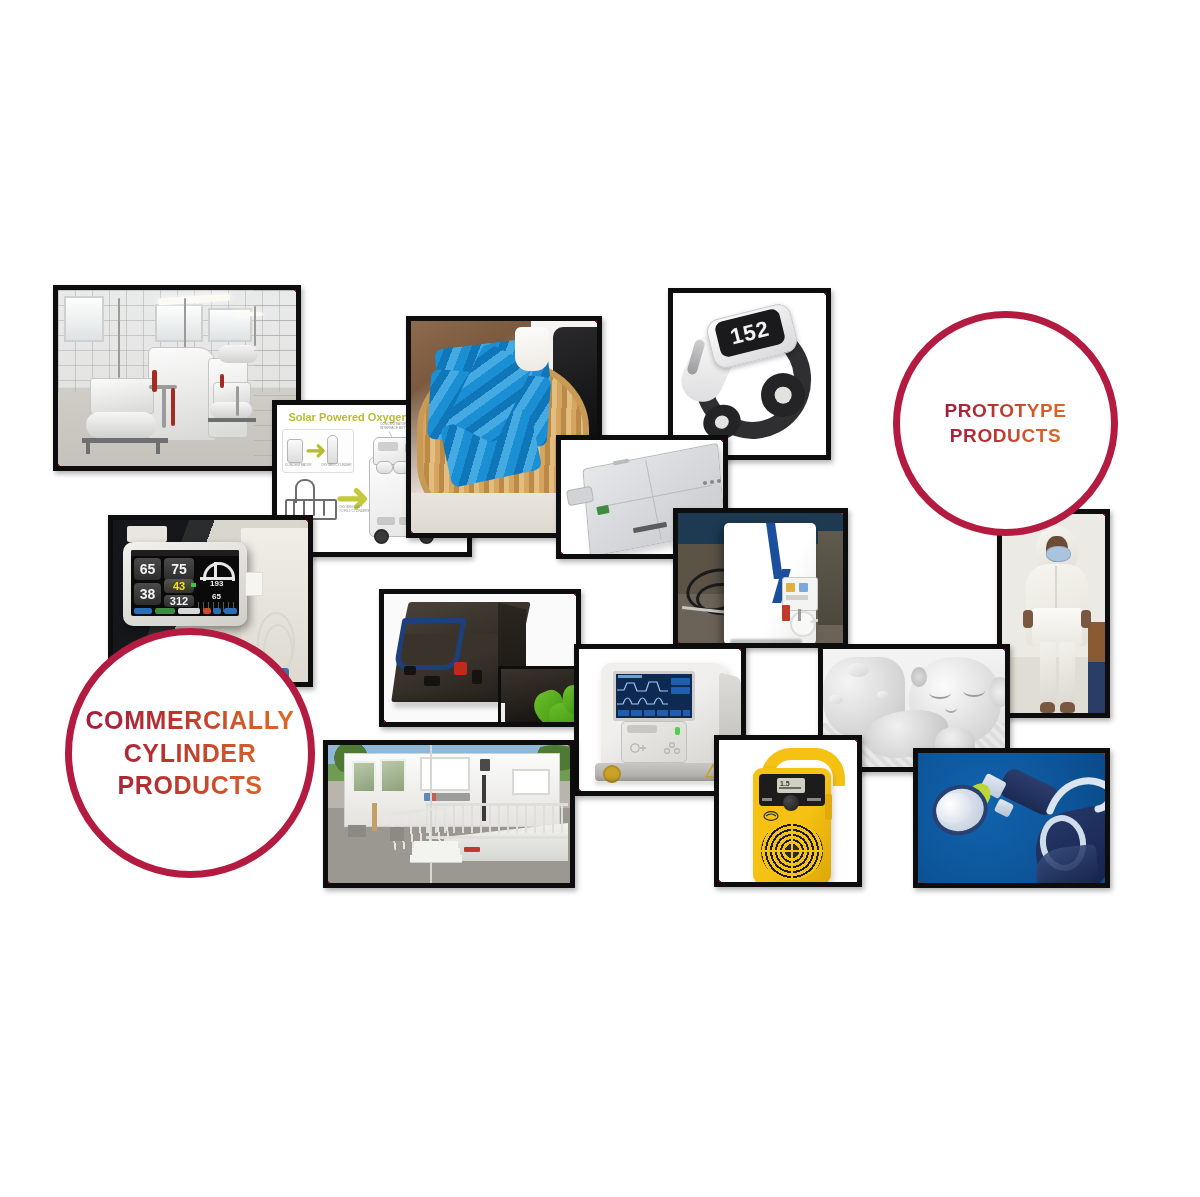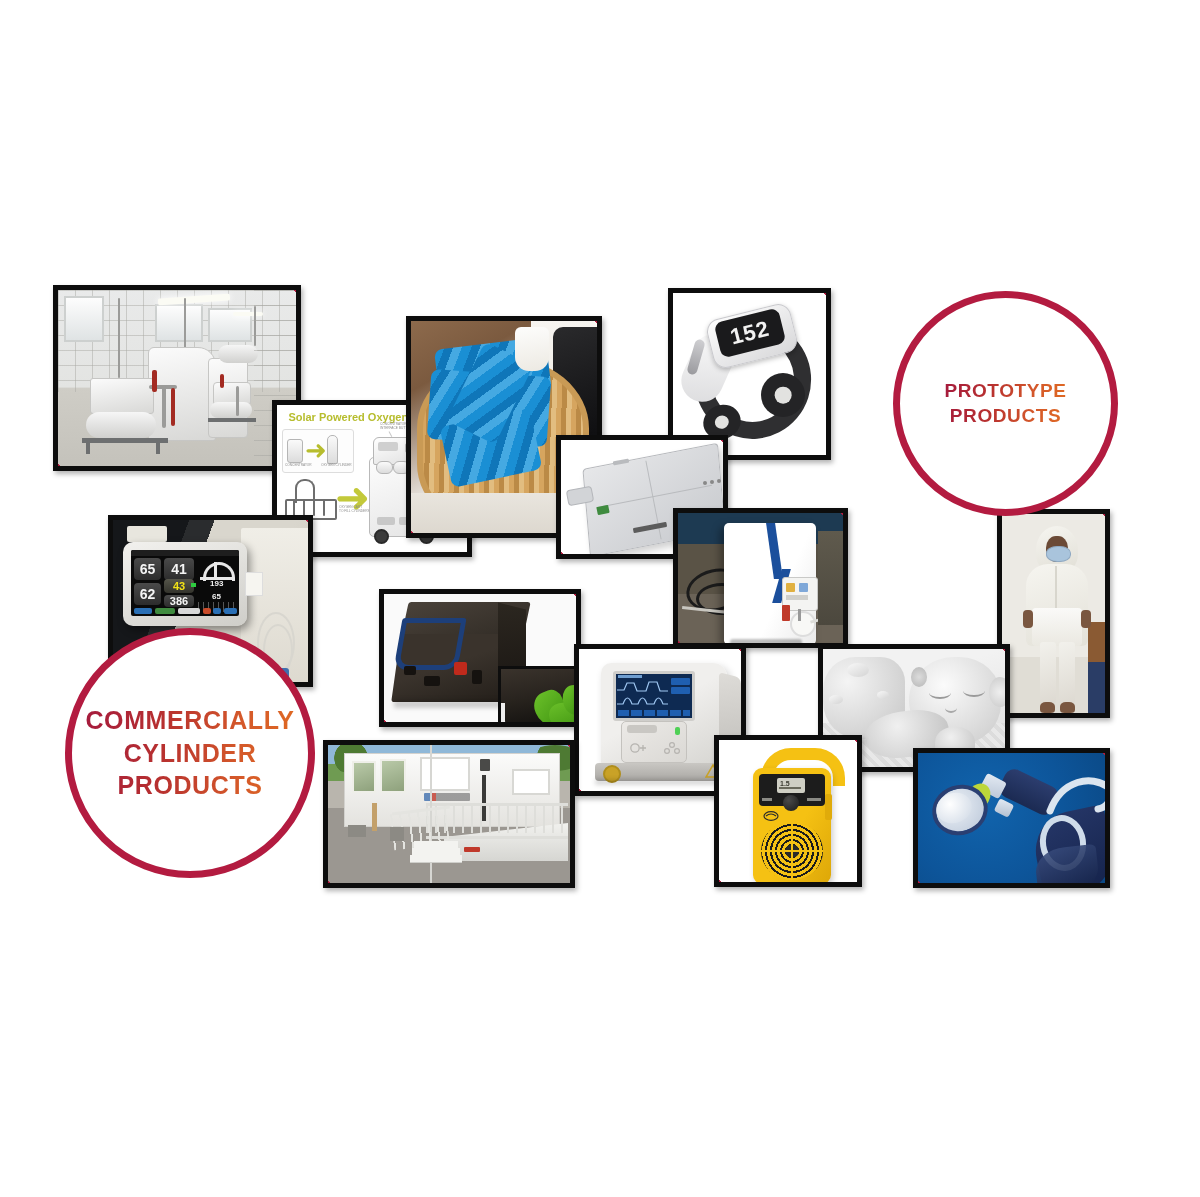--- a/index.html
+++ b/index.html
@@ -32,21 +32,21 @@
     text-align:center;box-sizing:border-box;
   }
   .circle .label{
     font-weight:bold;letter-spacing:.6px;line-height:1.30;
     background:linear-gradient(95deg,#a51b3d 0%,#b8312f 38%,#d4582a 72%,#e06a22 100%);
     -webkit-background-clip:text;background-clip:text;
     -webkit-text-fill-color:transparent;color:#c14a2c;
   }
   #circle-commercial{left:65px;top:628px;width:250px;height:250px;}
   #circle-commercial .label{font-size:25px;}
-  #circle-prototype{left:893px;top:291px;width:225px;height:225px;}
+  #circle-prototype{left:893px;top:311px;width:225px;height:225px;}
   #circle-prototype .label{font-size:19px;}
 
   
   .fill{position:absolute;inset:0;}
 
   
   .room{background:linear-gradient(180deg,#e9eaea 0%,#e3e4e2 55%,#cfcdc6 56%,#c4c2bb 100%);}
   .tile-grid{position:absolute;left:0;top:0;right:0;height:58%;
     background-image:linear-gradient(to right,rgba(170,170,165,.5) 1px,transparent 1px),
                      linear-gradient(to bottom,rgba(170,170,165,.5) 1px,transparent 1px);
@@ -374,31 +374,31 @@
       <div class="fill mon-bg"></div>
       <div class="mon-wall" style="left:128px;top:8px;width:74px;height:158px;"></div>
       <div style="position:absolute;left:14px;top:6px;width:40px;height:16px;background:#e8e6de;border-radius:2px;"></div>
       <div class="mon-case" style="left:10px;top:22px;width:124px;height:84px;"></div>
       <div class="mon-screen" style="left:18px;top:30px;width:108px;height:66px;">
         <div style="position:absolute;left:0;top:0;right:0;height:6px;background:#1e1e1e;"></div>
         <div class="mon-cell" style="left:3px;top:8px;width:27px;height:22px;">
           <span class="mon-val">65</span>
         </div>
         <div class="mon-cell" style="left:33px;top:8px;width:30px;height:22px;">
-          <span class="mon-val">41</span>
+          <span class="mon-val">75</span>
         </div>
         <div class="mon-cell" style="left:3px;top:33px;width:27px;height:22px;">
-          <span class="mon-val">62</span>
+          <span class="mon-val">38</span>
         </div>
         <div class="mon-cell" style="left:33px;top:29px;width:30px;height:14px;background:linear-gradient(180deg,#55554a,#33332c);">
           <span class="mon-val sm yellow">43</span>
         </div>
         <div style="position:absolute;left:60px;top:33px;width:5px;height:4px;background:#2ecc40;"></div>
         <div class="mon-cell" style="left:33px;top:45px;width:30px;height:12px;">
-          <span class="mon-val sm">386</span>
+          <span class="mon-val sm">312</span>
         </div>
         <div class="mon-arc" style="left:72px;top:12px;width:26px;height:16px;"></div>
         <div style="position:absolute;left:83px;top:12px;width:3px;height:16px;background:#e8e8e8;"></div>
         <div style="position:absolute;left:69px;top:27px;width:32px;height:3px;background:#e8e8e8;"></div>
         <span style="position:absolute;left:79px;top:29px;font-size:8px;color:#f0f0f0;font-weight:bold;">193</span>
         <span style="position:absolute;left:81px;top:42px;font-size:8px;color:#f0f0f0;font-weight:bold;">65</span>
         <div style="position:absolute;left:67px;top:52px;width:38px;height:10px;opacity:.7;
                     background:repeating-linear-gradient(90deg,#777 0 1px,transparent 1px 5px);"></div>
         <div class="mon-btn" style="left:3px;top:58px;width:18px;height:6px;background:#2a6fb5;"></div>
         <div class="mon-btn" style="left:24px;top:58px;width:20px;height:6px;background:#3f8b3f;"></div>

